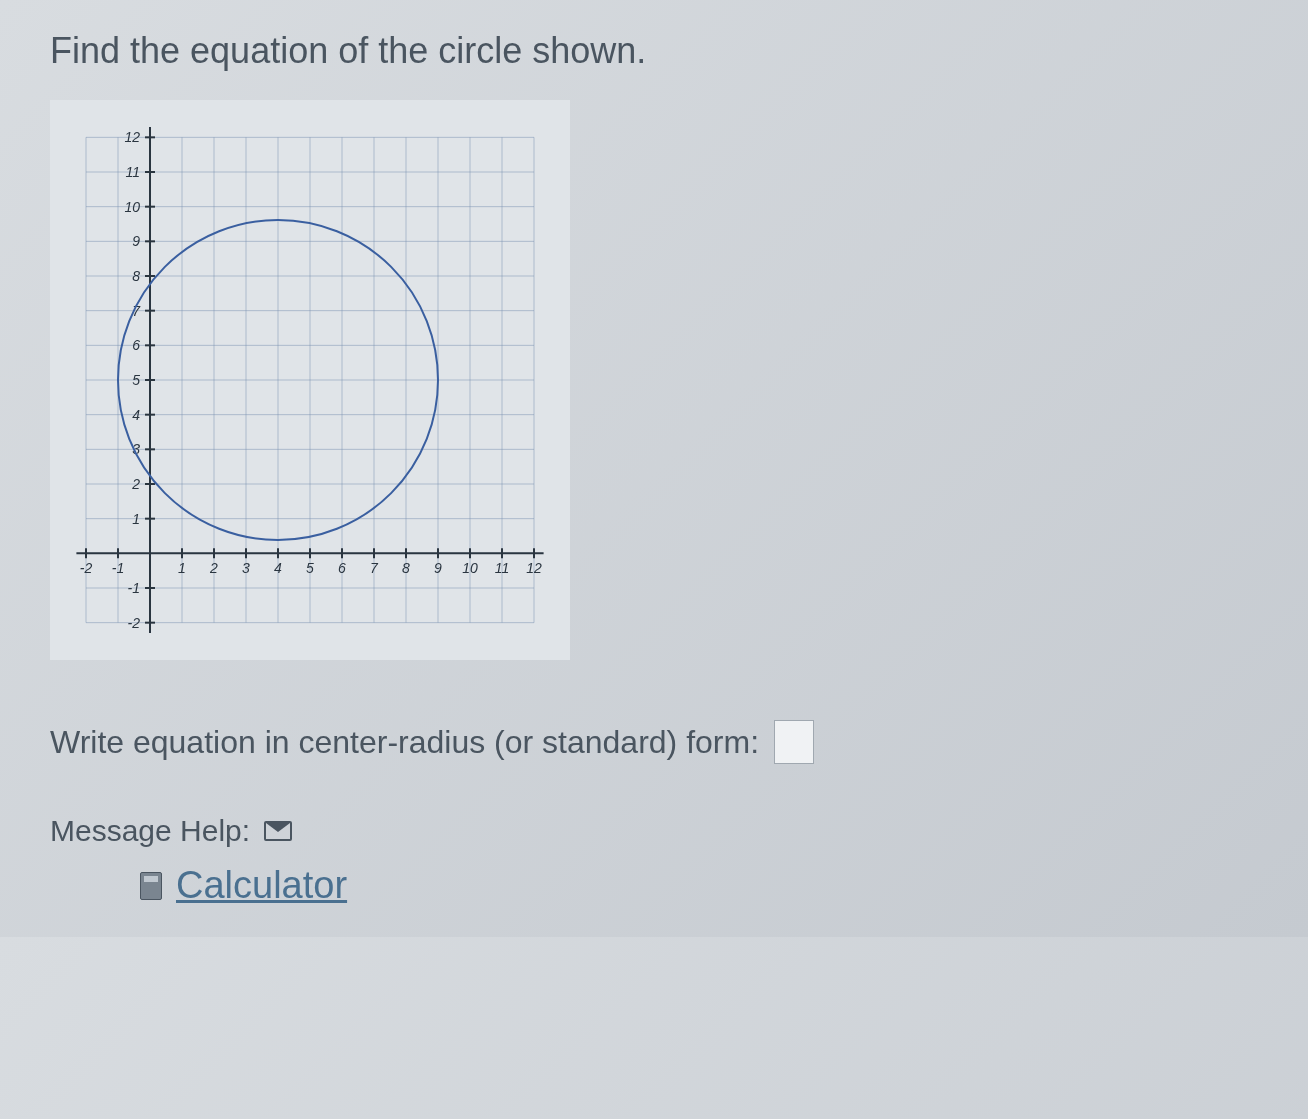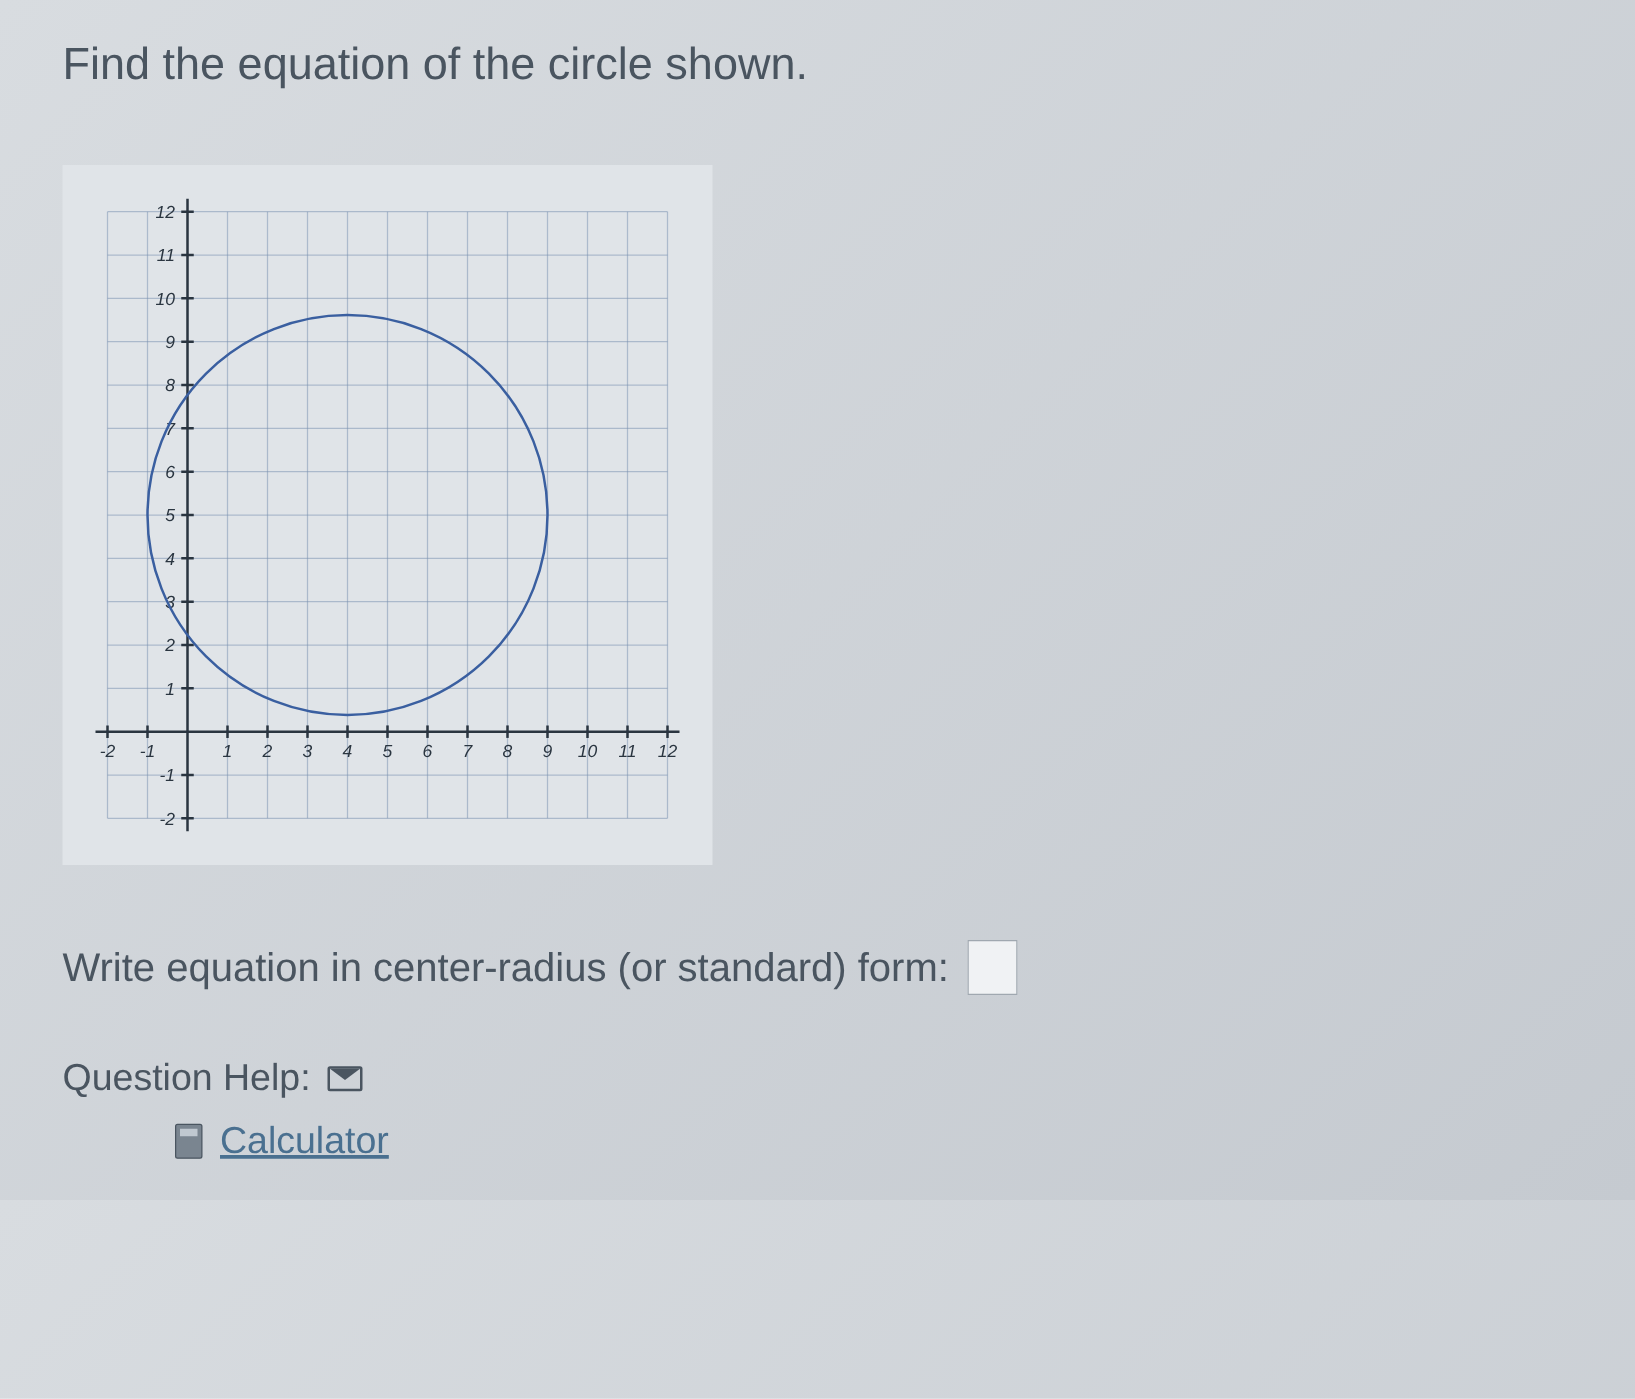--- a/index.html
+++ b/index.html
@@ -9,21 +9,21 @@
     }
     body {
       font-family: Arial, sans-serif;
       background: linear-gradient(135deg, #d8dce0 0%, #c5cad0 100%);
       padding: 30px 50px;
       color: #4a5560;
     }
     .question-text {
       font-size: 36px;
       color: #4a5560;
-      margin-bottom: 60px;
+      margin-bottom: 28px;
       font-weight: 400;
     }
     .graph-container {
       position: relative;
       width: 520px;
       height: 560px;
       margin-bottom: 60px;
       background: #e0e4e8;
     }
     .graph-svg {
@@ -99,21 +99,21 @@
       width: 0;
       height: 0;
       border-left: 12px solid transparent;
       border-right: 12px solid transparent;
       border-top: 9px solid #4a5560;
     }
     .calc-row {
       display: flex;
       align-items: center;
       gap: 14px;
-      font-size: 30px;
+      font-size: 38px;
       color: #4a7090;
       margin-left: 90px;
     }
     .calc-icon {
       width: 22px;
       height: 28px;
       background: #7a8590;
       border: 1px solid #4a5560;
       border-radius: 2px;
       display: inline-block;
@@ -237,20 +237,20 @@
       </g>
   </svg>
 </div>
 
 <div class="answer-row">
   <span class="answer-label">Write equation in center-radius (or standard) form:</span>
   <input type="text" class="answer-input" value="" style="">
 </div>
 
 <div class="help-row">
-  <span>Question Help:</span>
+  <span>Message Help:</span>
   <span class="mail-icon"></span>
 </div>
 
 <div class="calc-row">
   <span class="calc-icon"></span>
   <a href="#" class="help-link">Calculator</a>
 </div>
 
 </body></html>

